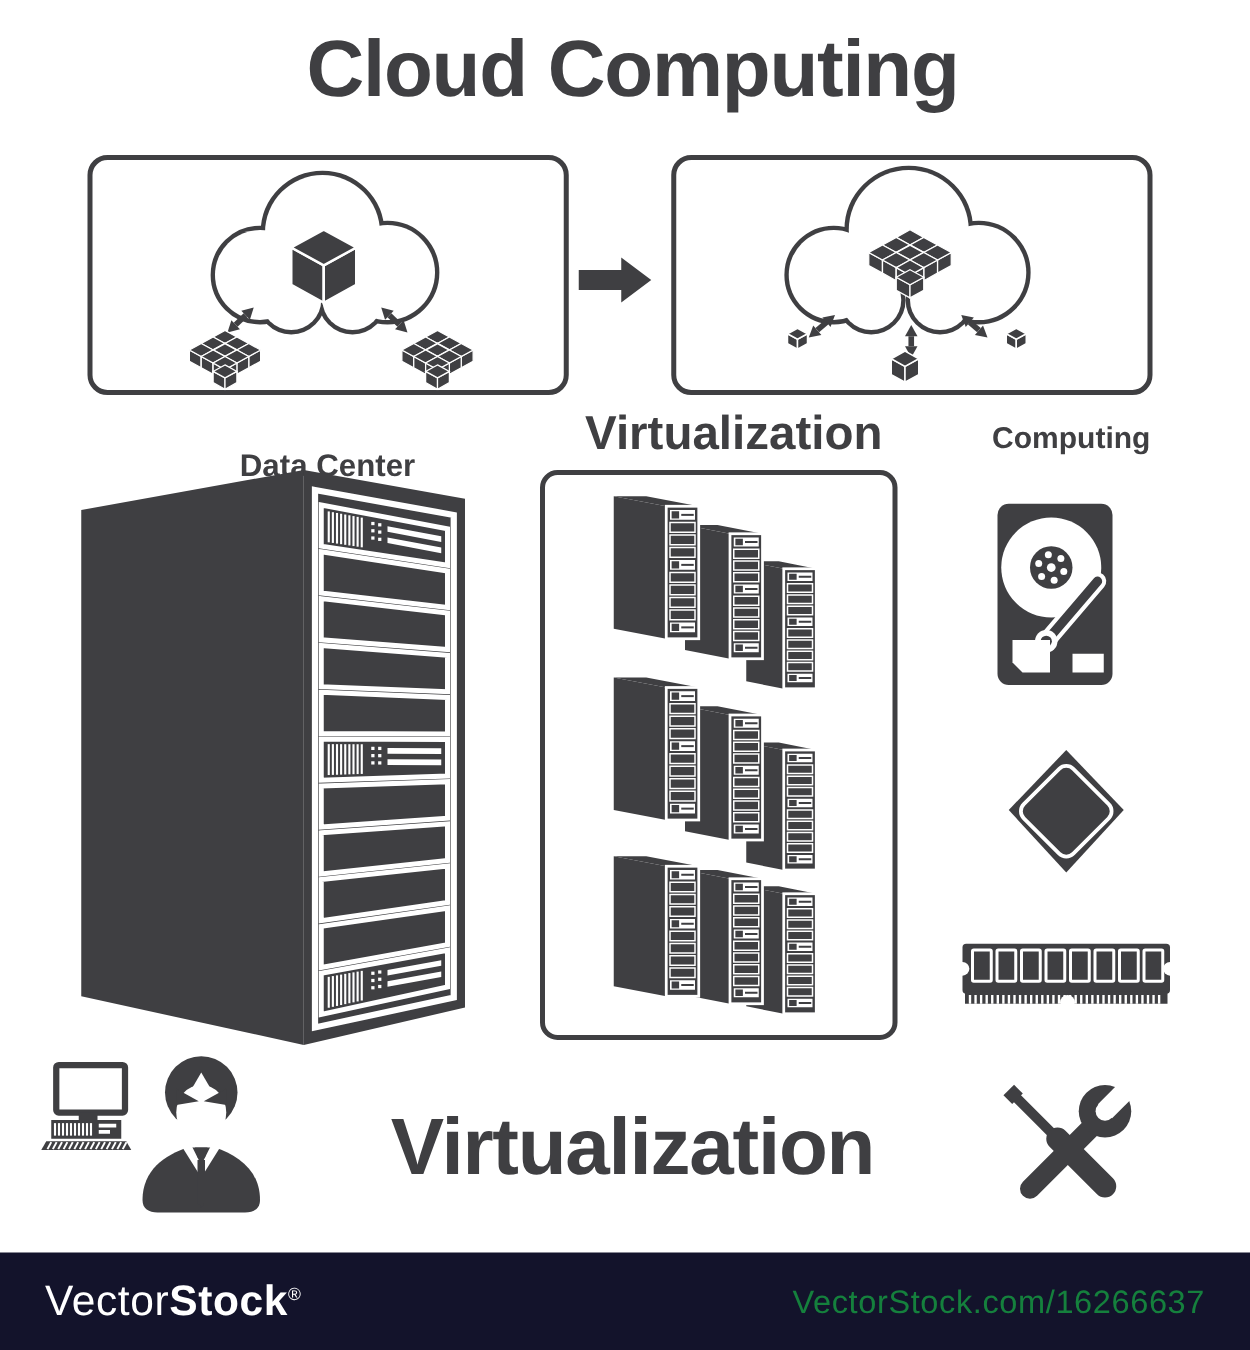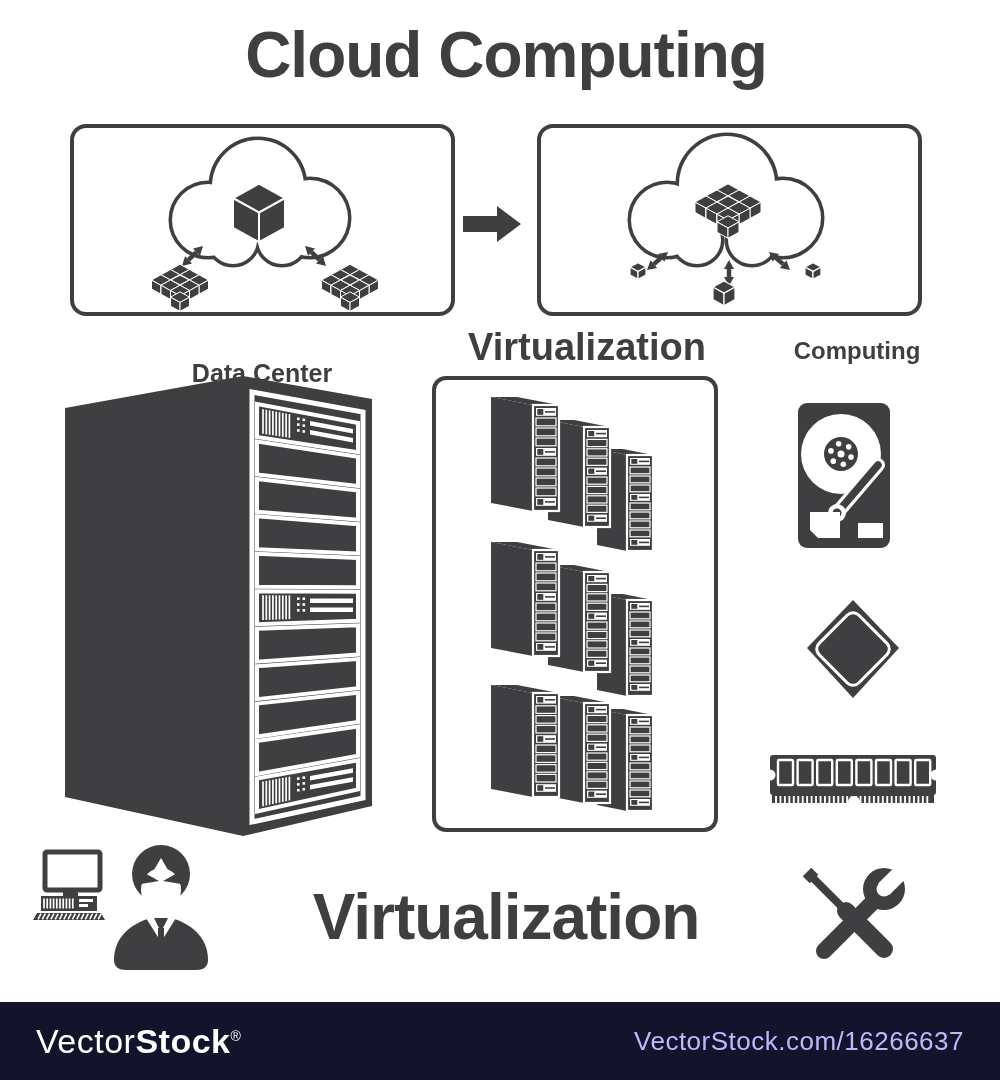--- a/index.html
+++ b/index.html
@@ -18,21 +18,21 @@
   #lbl-datacenter{left:100px;top:335px;width:300px;font-size:25px;margin-top:24px;}
   #lbl-virtualization{left:425px;top:326px;width:300px;font-size:38px;}
   #lbl-resource{left:745px;top:337px;width:200px;font-size:24px;}
   #lbl-infrastructure{left:0;right:0;top:872px;text-align:center;font-size:64px;
                       font-weight:700;line-height:90px;letter-spacing:-1px;}
   #wm-bar{left:0;top:1002px;width:1000px;height:78px;display:flex;align-items:center;
           justify-content:space-between;padding:0 36px;box-sizing:border-box;}
   #wm-brand{font-size:34px;color:#fff;letter-spacing:.5px;}
   #wm-brand .bold{font-weight:700;}
   #wm-brand sup{font-size:14px;}
-  #wm-credit{font-size:26px;color:#c4b5fd;letter-spacing:.5px;}
+  #wm-credit{font-size:26px;color:#15803d;letter-spacing:.5px;}
   svg{display:block;overflow:visible;}
 </style>
 </head>
 <body style="background: rgb(255, 255, 255);">
 
 <div id="title" class="abs ink">Cloud Computing</div>
 
 <div id="box-left" class="abs flowbox">
   <svg id="svg-box-left" width="377" height="184" viewBox="0 0 377 184">
       <circle cx="134" cy="92" r="36" fill="#fff" stroke="#3f3f42" stroke-width="7"></circle>

